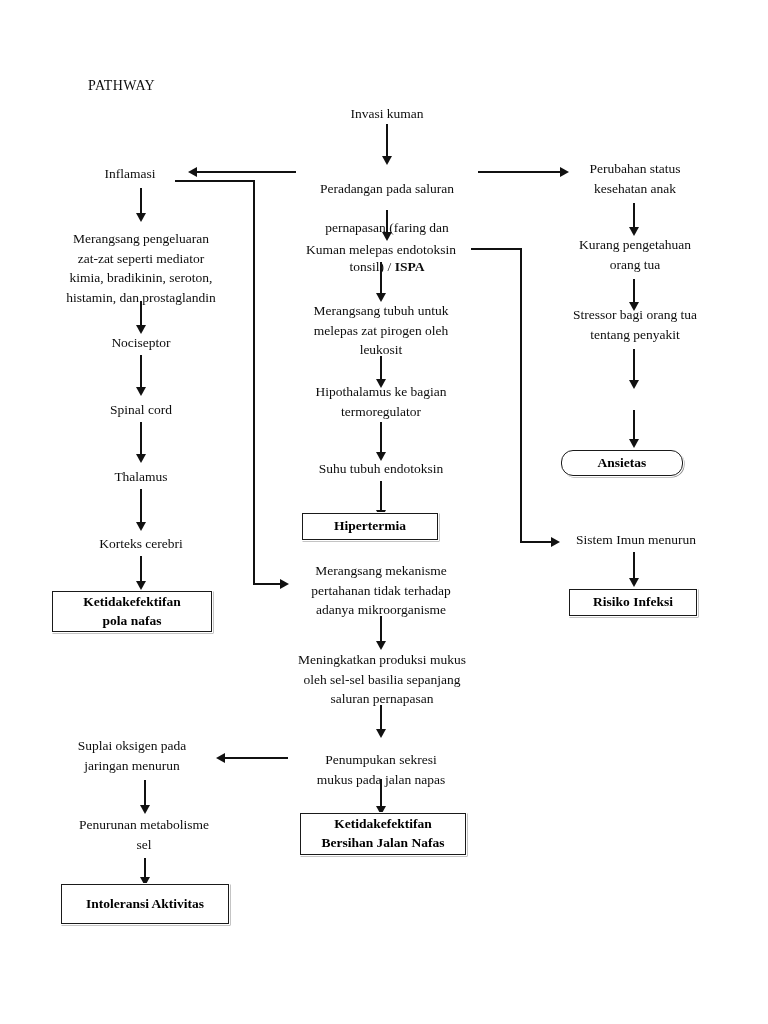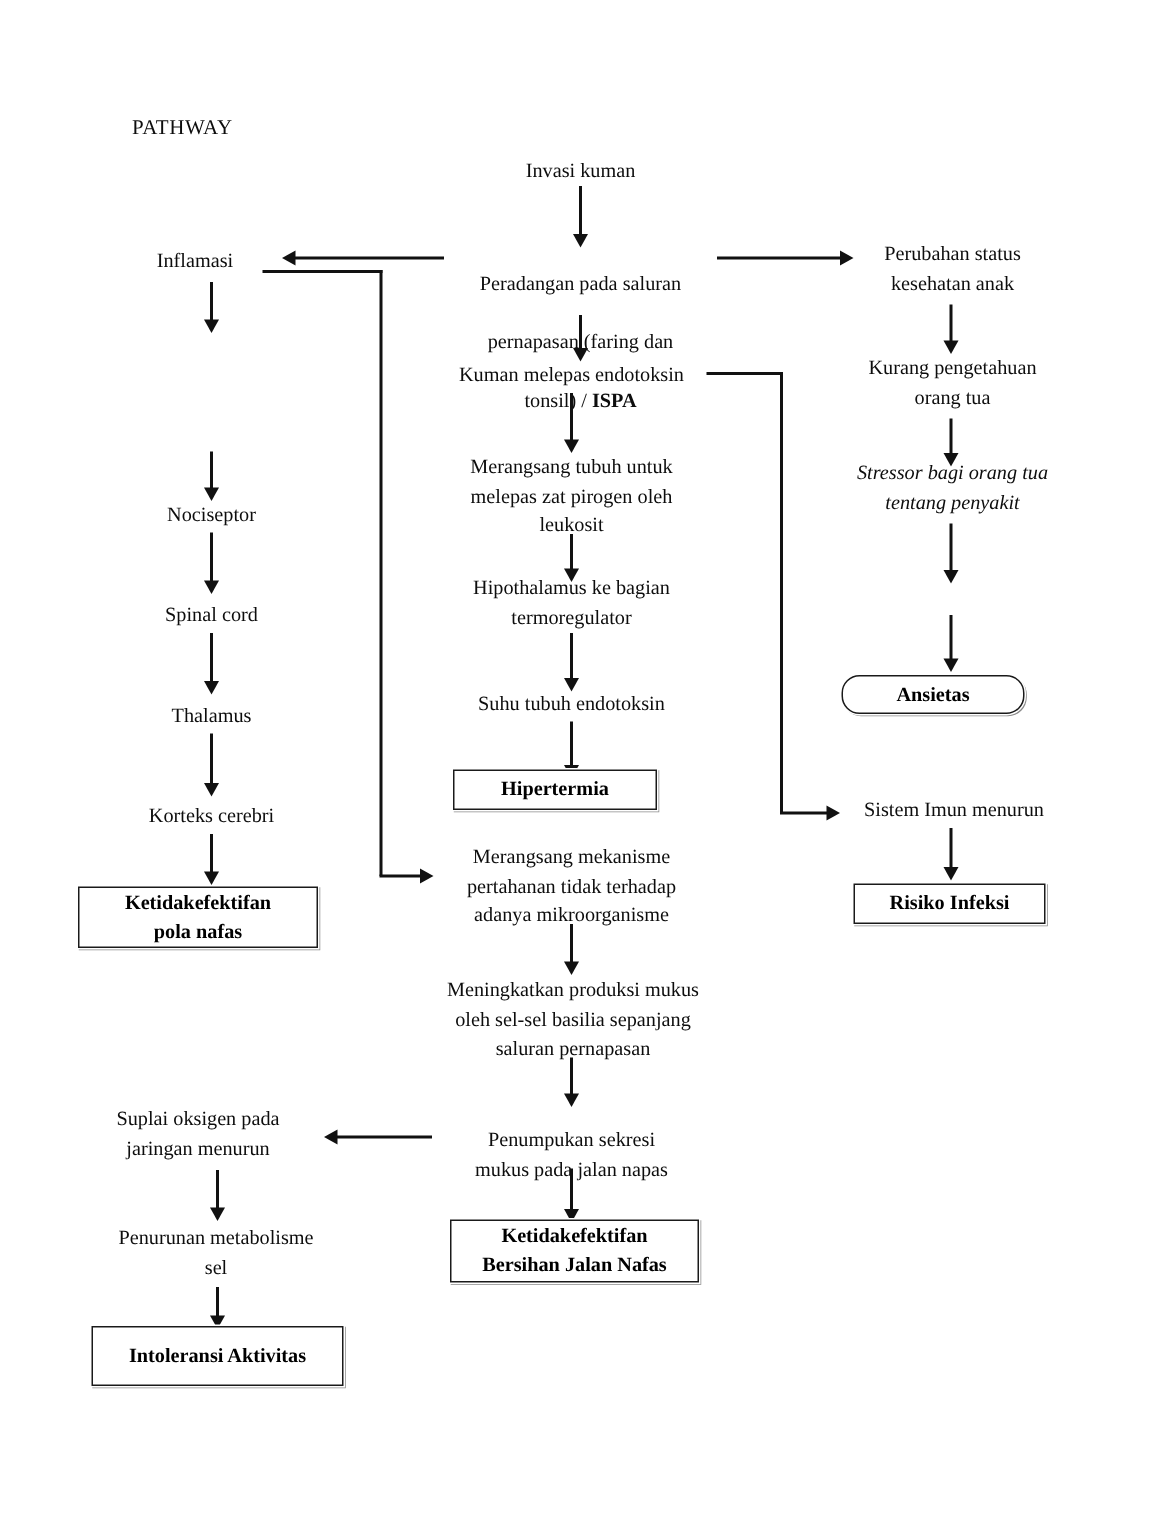--- a/index.html
+++ b/index.html
@@ -116,20 +116,24 @@
   <div class="node" style="left:84px; top:164px; width:92px;">Inflamasi</div>
 
   <div class="hline" style="left:175px; top:180px; width:80px;"></div>
   <div class="vline" style="left:253px; top:180px; height:404px;"></div>
   <div class="hline" style="left:253px; top:583px; width:29px;"></div>
   <div class="arrow-right" style="left:280px; top:579px;"></div>
 
   <div class="vline" style="left:140px; top:188px; height:28px;"></div>
   <div class="arrow-down" style="left:136px; top:213px;"></div>
 
+  <div class="node" style="left:42px; top:229px; width:198px;">Merangsang pengeluaran
+zat-zat seperti mediator
+kimia, bradikinin, seroton,
+histamin, dan prostaglandin</div>
 
   <div class="vline" style="left:140px; top:301px; height:27px;"></div>
   <div class="arrow-down" style="left:136px; top:325px;"></div>
 
   <div class="node" style="left:84px; top:333px; width:114px;">Nociseptor</div>
 
   <div class="vline" style="left:140px; top:355px; height:35px;"></div>
   <div class="arrow-down" style="left:136px; top:387px;"></div>
 
   <div class="node" style="left:84px; top:400px; width:114px;">Spinal cord</div>
@@ -225,21 +229,21 @@
 
   <div class="vline" style="left:633px; top:203px; height:27px;"></div>
   <div class="arrow-down" style="left:629px; top:227px;"></div>
 
   <div class="node" style="left:558px; top:235px; width:154px;">Kurang pengetahuan
 orang tua</div>
 
   <div class="vline" style="left:633px; top:279px; height:26px;"></div>
   <div class="arrow-down" style="left:629px; top:302px;"></div>
 
-  <div class="node" style="left:552px; top:305px; width:166px;font-style:italic;">Stressor bagi orang tua
+  <div class="node" style="left:552px; top:305px; width:166px;">Stressor bagi orang tua
 tentang penyakit</div>
 
   <div class="vline" style="left:633px; top:349px; height:34px;"></div>
   <div class="arrow-down" style="left:629px; top:380px;"></div>
 
 
   <div class="vline" style="left:633px; top:410px; height:32px;"></div>
   <div class="arrow-down" style="left:629px; top:439px;"></div>
 
   <div class="boxnode" style="left:561px; top:450px; width:122px; height:26px;border-radius:12px;">Ansietas</div>

